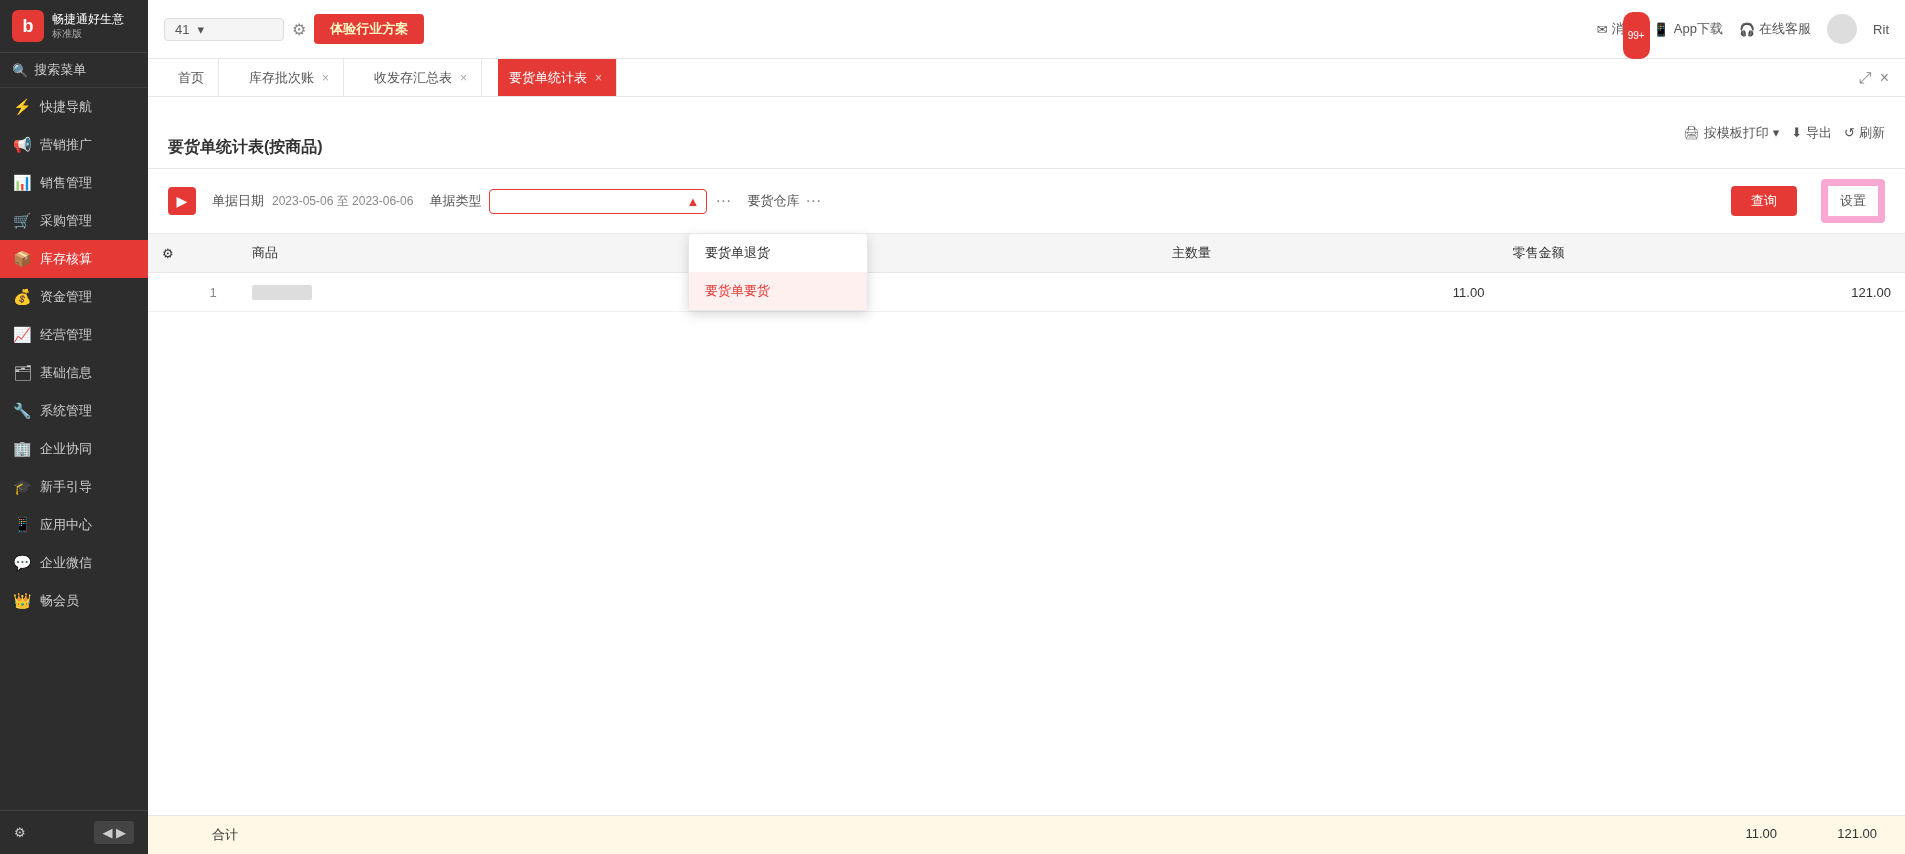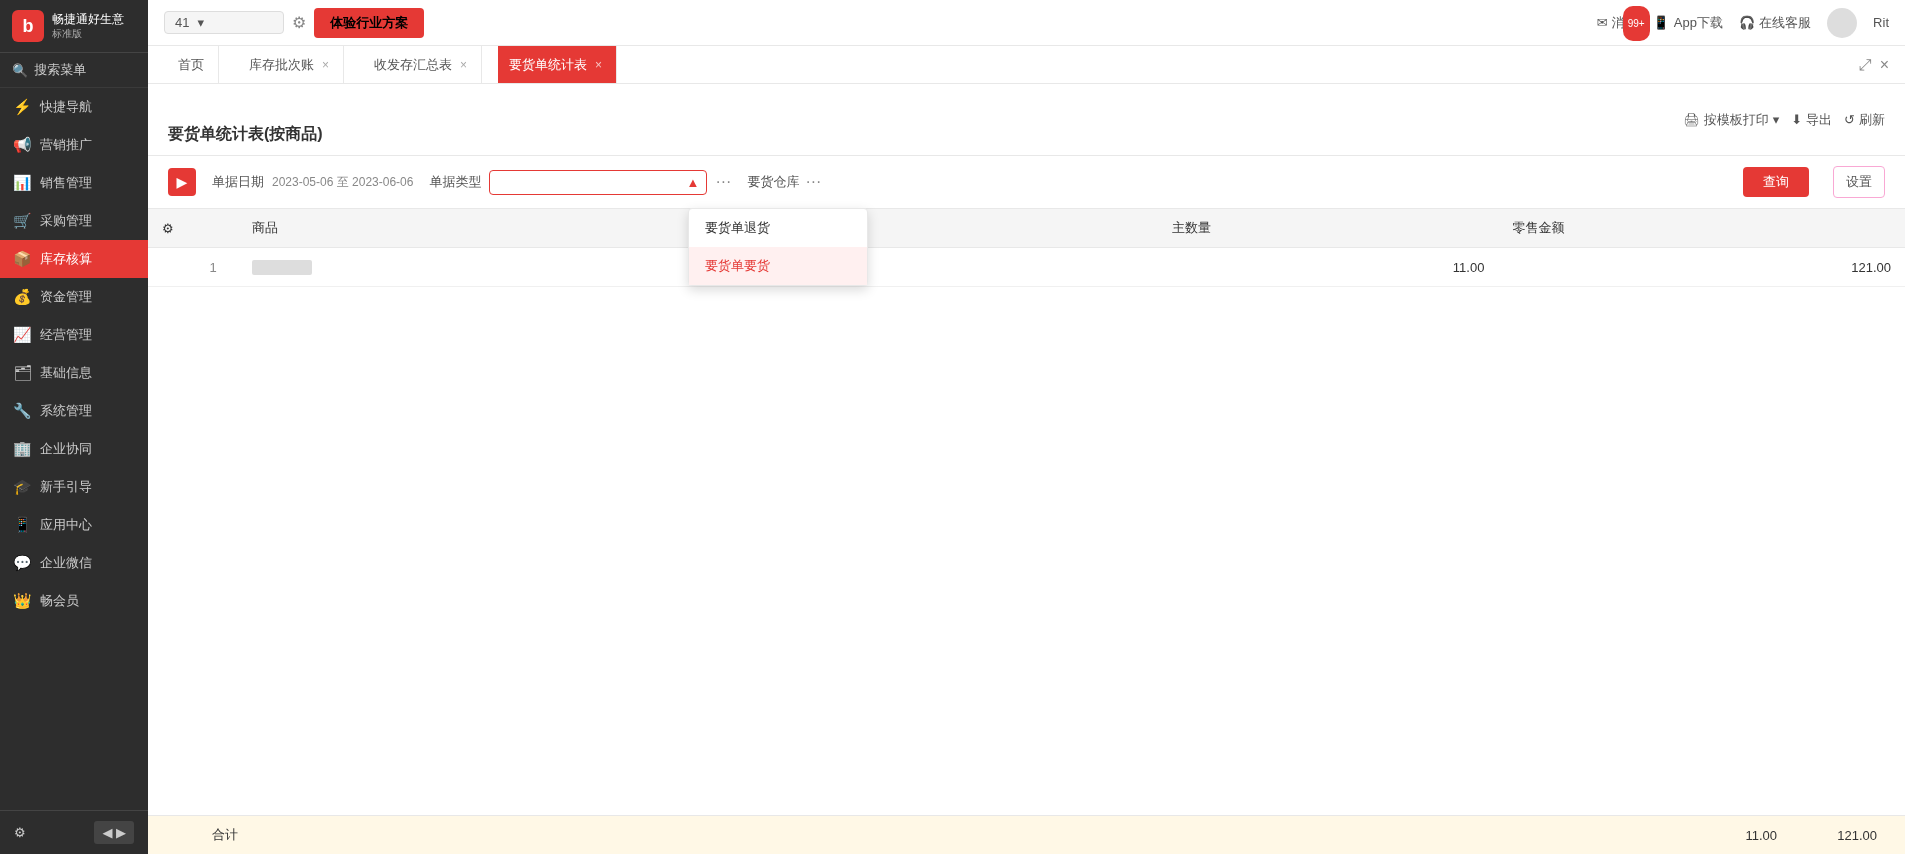--- a/index.html
+++ b/index.html
@@ -76,21 +76,21 @@
       flex: 1;
       display: flex;
       flex-direction: column;
       background: #f5f5f5;
       overflow: hidden;
     }
 
     
     .topbar {
       background: #fff;
-      height: 46px;
+      height: 59px;
       display: flex;
       align-items: center;
       padding: 0 16px;
       border-bottom: 1px solid #e8e8e8;
       gap: 12px;
       flex-shrink: 0;
     }
     .topbar-left {
       display: flex;
       align-items: center;
@@ -106,21 +106,21 @@
       border-radius: 4px;
       padding: 3px 10px;
       cursor: pointer;
       color: #555;
       font-size: 13px;
       min-width: 120px;
     }
     .settings-icon { color: #888; cursor: pointer; font-size: 16px; }
     .trial-btn {
       background: #e53935;
-      color: #000000;
+      color: #fef9c3;
       border: none;
       border-radius: 4px;
       padding: 6px 16px;
       cursor: pointer;
       font-size: 13px;
       font-weight: bold;
     }
     .topbar-right {
       display: flex;
       align-items: center;
@@ -133,21 +133,21 @@
       color: #555;
       cursor: pointer;
       font-size: 13px;
       position: relative;
     }
     .badge {
       background: #e53935;
       color: white;
       border-radius: 10px;
       font-size: 10px;
-      padding: 12px 5px;
+      padding: 18px 5px;
       position: absolute;
       top: -8px;
       right: -12px;
       white-space: nowrap;
     }
     .app-btn, .service-btn {
       display: flex;
       align-items: center;
       gap: 4px;
       color: #555;
@@ -335,21 +335,21 @@
       color: white;
       border: none;
       border-radius: 4px;
       padding: 6px 20px;
       cursor: pointer;
       font-size: 13px;
       margin-left: auto;
     }
     .settings-btn {
       background: #fff;
-      border: 1px solid #f9a8d4;
+      border: 7px solid #f9a8d4;
       border-radius: 4px;
       padding: 6px 12px;
       cursor: pointer;
       font-size: 13px;
       color: #555;
       margin-left: 8px;
     }
 
     
     .dropdown-overlay {
@@ -403,21 +403,21 @@
     }
     td.numeric { text-align: right; }
     .row-num { color: #888; text-align: center; }
     .settings-cell { text-align: center; color: #888; cursor: pointer; }
     .blurred { background: #ddd; color: transparent; border-radius: 2px; display: inline-block; min-width: 60px; }
 
     
     .table-footer {
       background: #fff8e6;
       display: flex;
-      align-items: center;
+      align-items: flex-start;
       padding: 10px 14px;
       border-top: 1px solid #e8e8e8;
       flex-shrink: 0;
       gap: 12px;
     }
     .footer-label { color: #333; font-size: 13px; padding-left: 50px; }
     .footer-values { display: flex; gap: 0; margin-left: auto; }
     .footer-val { min-width: 100px; text-align: right; padding: 0 14px; color: #333; font-size: 13px; }
 
     

